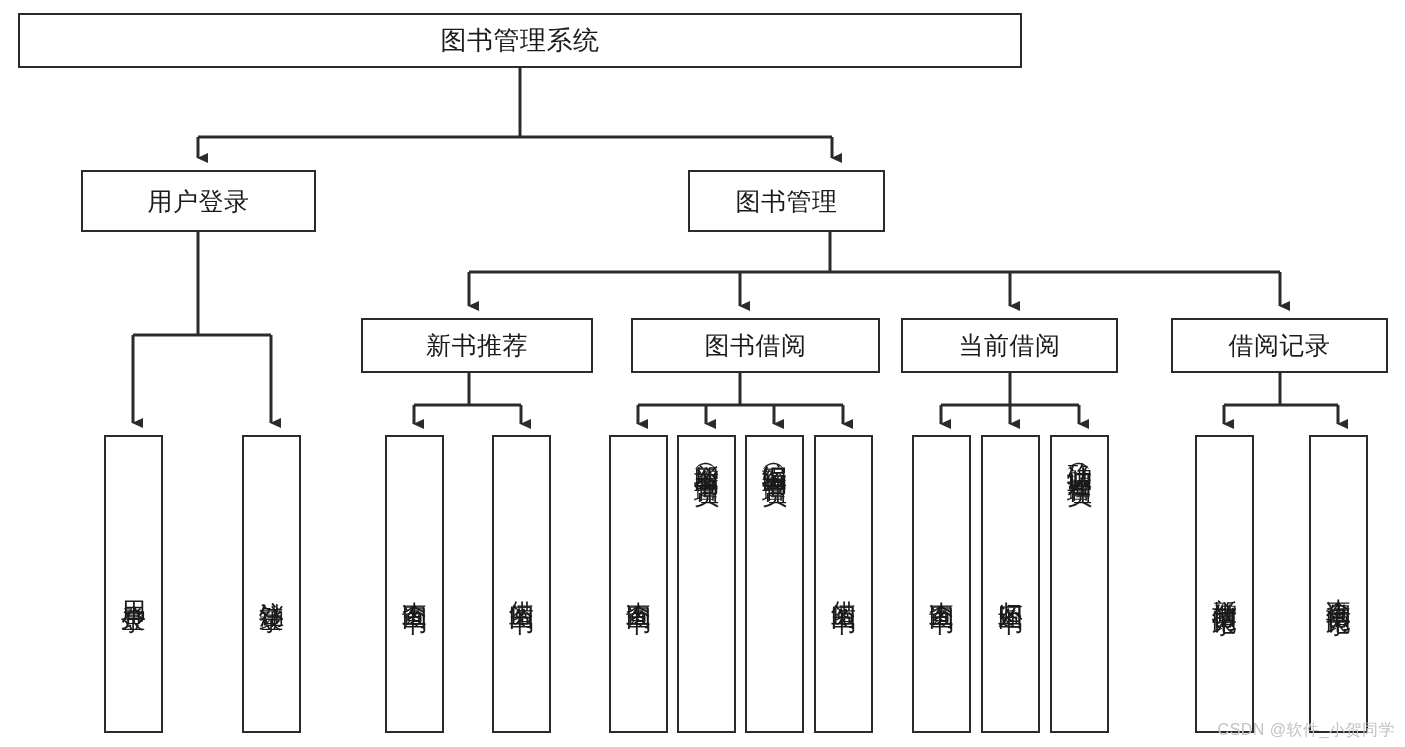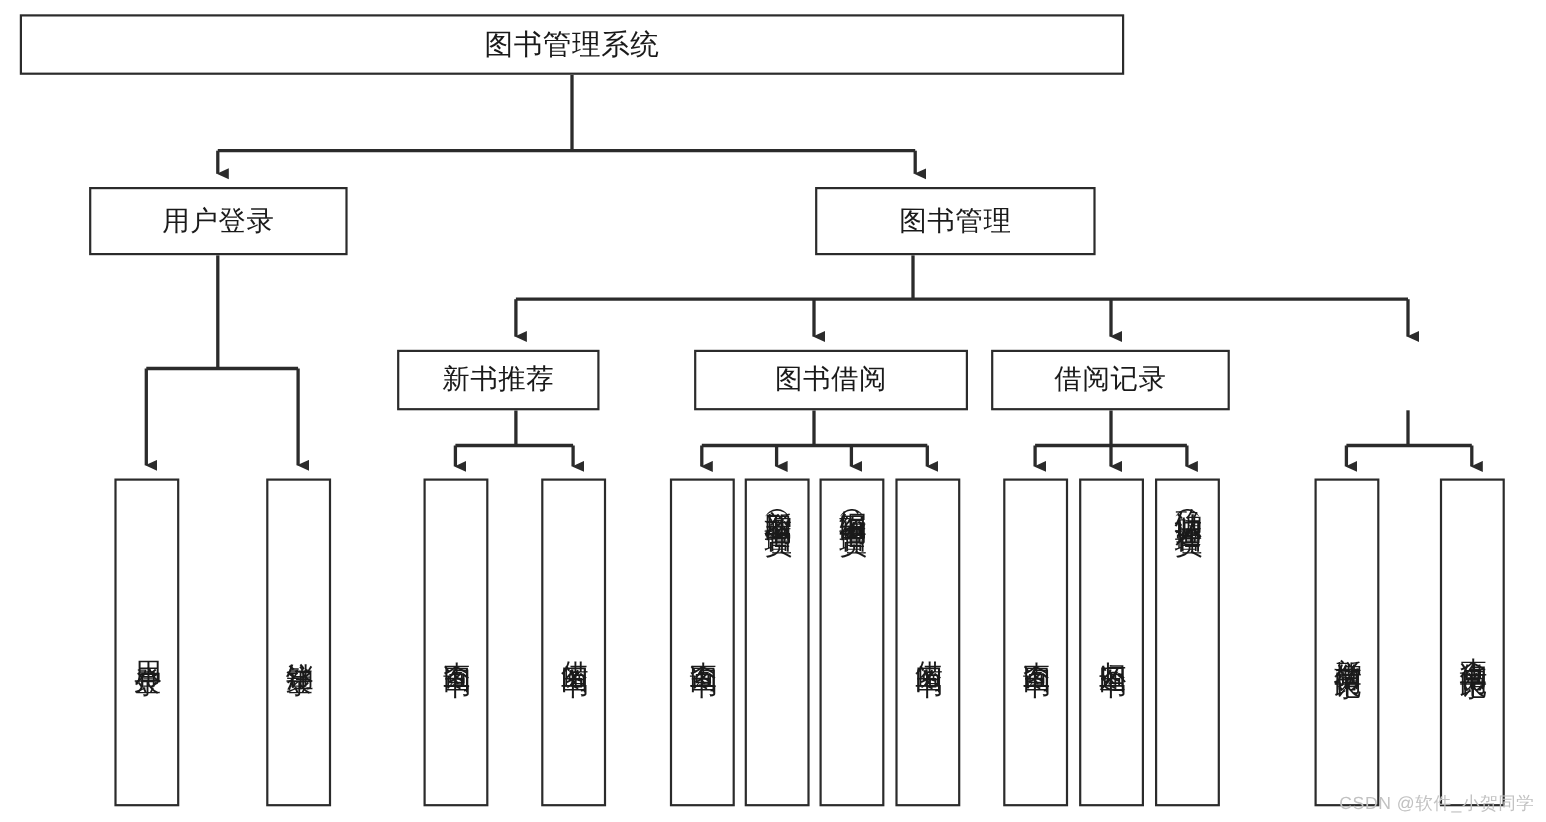--- a/index.html
+++ b/index.html
@@ -129,31 +129,34 @@
     </g>
   </svg>
 
   <div class="node h root" style="left:18px; top:13px; width:1004px; height:55px;">
     <span class="label">图书管理系统</span>
   </div>
 
   <div class="node h" style="left:81px; top:170px; width:235px; height:62px;">
     <span class="label">用户登录</span>
   </div>
-  <div class="node h" style="left:741px; top:170px; width:255px; height:62px;">
+  <div class="node h" style="left:688px; top:170px; width:197px; height:62px;">
     <span class="label">图书管理</span>
   </div>
 
-  <div class="node h" style="left:361px; top:318px; width:184px; height:55px;">
+  <div class="node h" style="left:361px; top:318px; width:232px; height:55px;">
     <span class="label">新书推荐</span>
   </div>
   <div class="node h" style="left:631px; top:318px; width:249px; height:55px;">
     <span class="label">图书借阅</span>
   </div>
   <div class="node h" style="left:901px; top:318px; width:217px; height:55px;">
+    <span class="label">当前借阅</span>
+  </div>
+  <div class="node h" style="left:1171px; top:318px; width:217px; height:55px;">
     <span class="label">借阅记录</span>
   </div>
 
   <div class="node v" style="left:104px; top:435px; width:59px; height:298px; align-items:center;">
     <span class="label">用户登录</span>
   </div>
   <div class="node v" style="left:242px; top:435px; width:59px; height:298px; align-items:center;">
     <span class="label">注销登录</span>
   </div>
 

